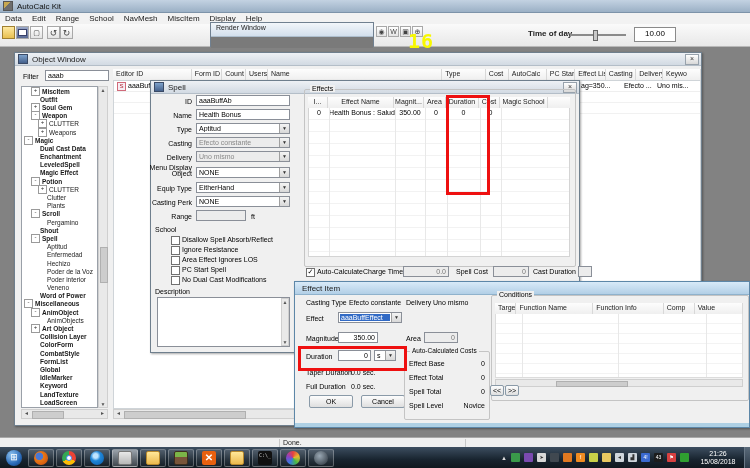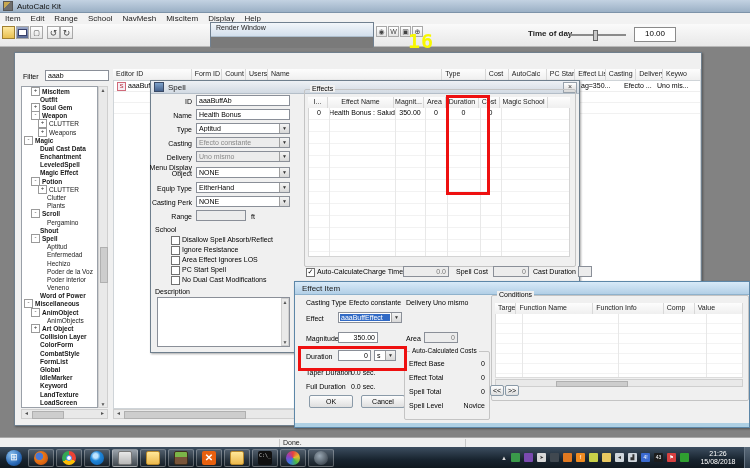--- a/index.html
+++ b/index.html
@@ -113,21 +113,21 @@
 <body>
 
 <div id="screen">
 
   <div class="ab" id="titlebar">
     <span class="appicon"></span>
     <span class="ttext">AutoCalc Kit</span>
   </div>
 
   <div class="ab" id="menubar">
-      <div class="mitem">Item</div>
+      <div class="mitem">Data</div>
       <div class="mitem">Edit</div>
       <div class="mitem">Range</div>
       <div class="mitem">School</div>
       <div class="mitem">NavMesh</div>
       <div class="mitem">MiscItem</div>
       <div class="mitem">Display</div>
       <div class="mitem">Help</div>
     </div>
 
   <div class="ab" id="toolbar">
@@ -150,20 +150,25 @@
     <div class="ab" id="tod-value" style="left:634px;top:3px;width:40px;height:13px">10.00</div>
   </div>
 
   <div class="ab" id="renderwin">
     <div class="rtitle">Render Window</div>
     <div class="rbody"></div>
   </div>
   <div class="ab" id="fps">16</div>
 
   <div class="ab win" style="left:14px;top:52px;width:688px;height:374px;z-index:2">
+    <div class="wtitle">
+      <span class="dlgicon"></span>
+      <span class="ttext">Object Window</span>
+      <span class="wclose">×</span>
+    </div>
     <span class="lbl" style="left:8px;top:20px">Filter</span>
     <input class="tin" style="left: 30px; top: 17px; width: 64px;" value="aaab">
 
     <div id="tree" style="left:6px;top:33px;width:77px;height:322px">
         <div class="tnode" style="padding-left:9px">
           <span class="texp">+</span>
           <span class="tlab b">MiscItem</span>
         </div>
         <div class="tnode" style="padding-left:9px">
           <span class="tsp"></span>

